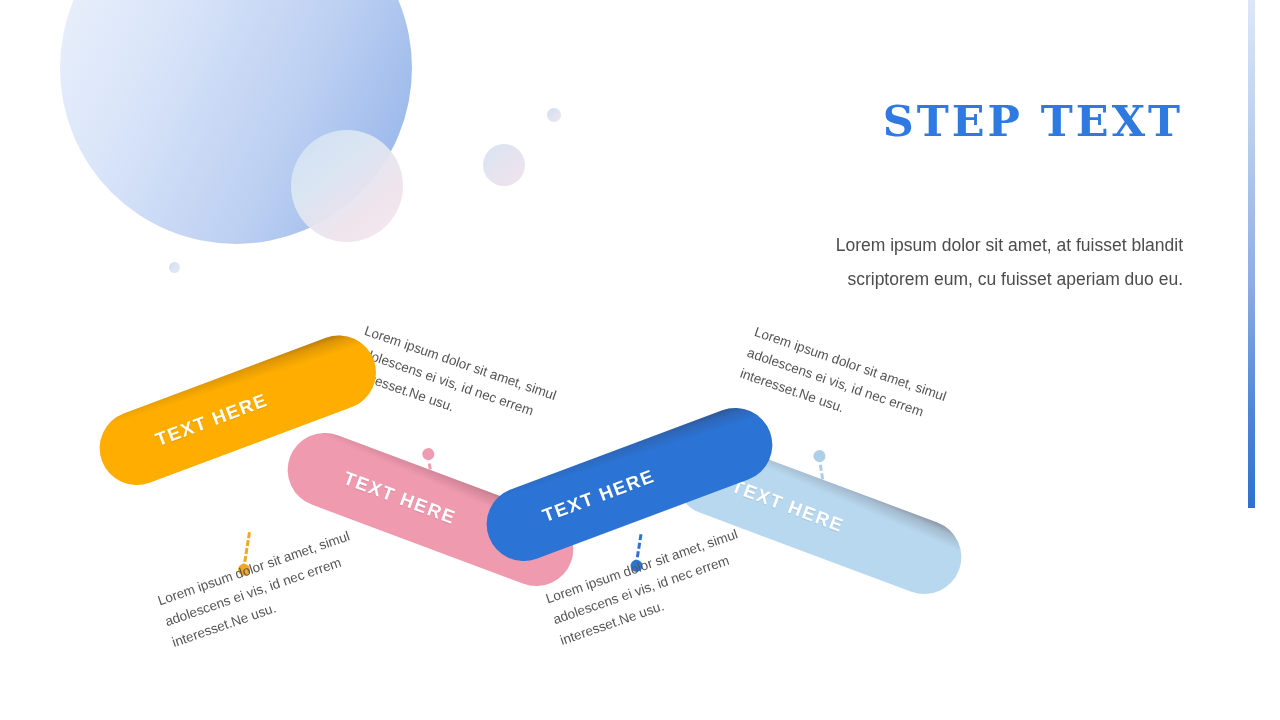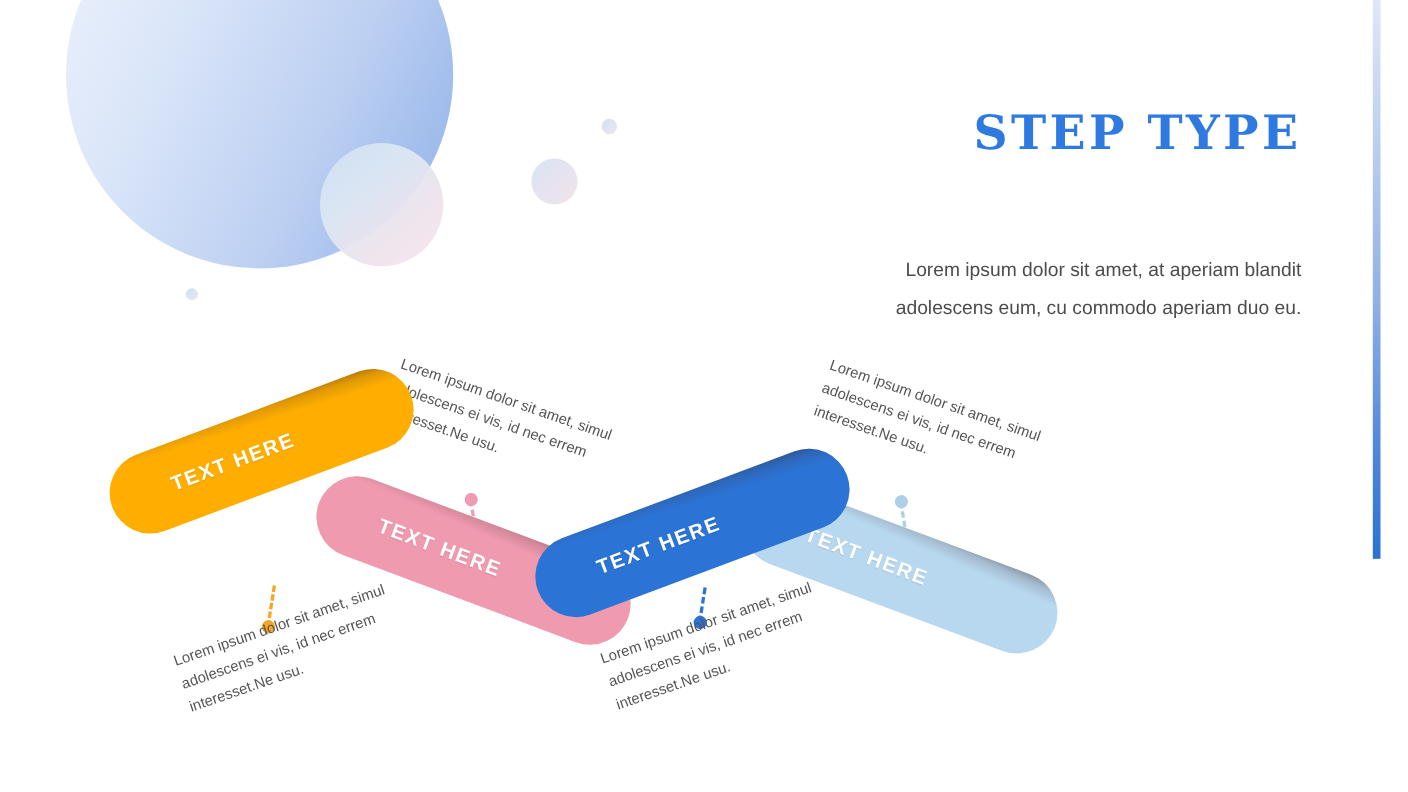--- a/index.html
+++ b/index.html
@@ -158,26 +158,26 @@
 
   <div class="blob blob-big"></div>
   <div class="blob blob-mid"></div>
   <div class="blob blob-sm"></div>
   <div class="blob blob-xs"></div>
   <div class="blob blob-xxs"></div>
 
   <div class="edge-bar"></div>
 
   <div class="headline">
-    <div>STEP TYPE</div>
+    <div>STEP TEXT</div>
   </div>
 
   <div class="subcopy">
-    <div>Lorem ipsum dolor sit amet, at aperiam blandit</div>
-    <div>adolescens eum, cu commodo aperiam duo eu.</div>
+    <div>Lorem ipsum dolor sit amet, at fuisset blandit</div>
+    <div>scriptorem eum, cu fuisset aperiam duo eu.</div>
   </div>
 
   <div class="diagram">
 
     <div class="bar bar-1">
       <span class="cap">TEXT HERE</span>
     </div>
     <div class="bar bar-2">
       <span class="cap">TEXT HERE</span>
     </div>

